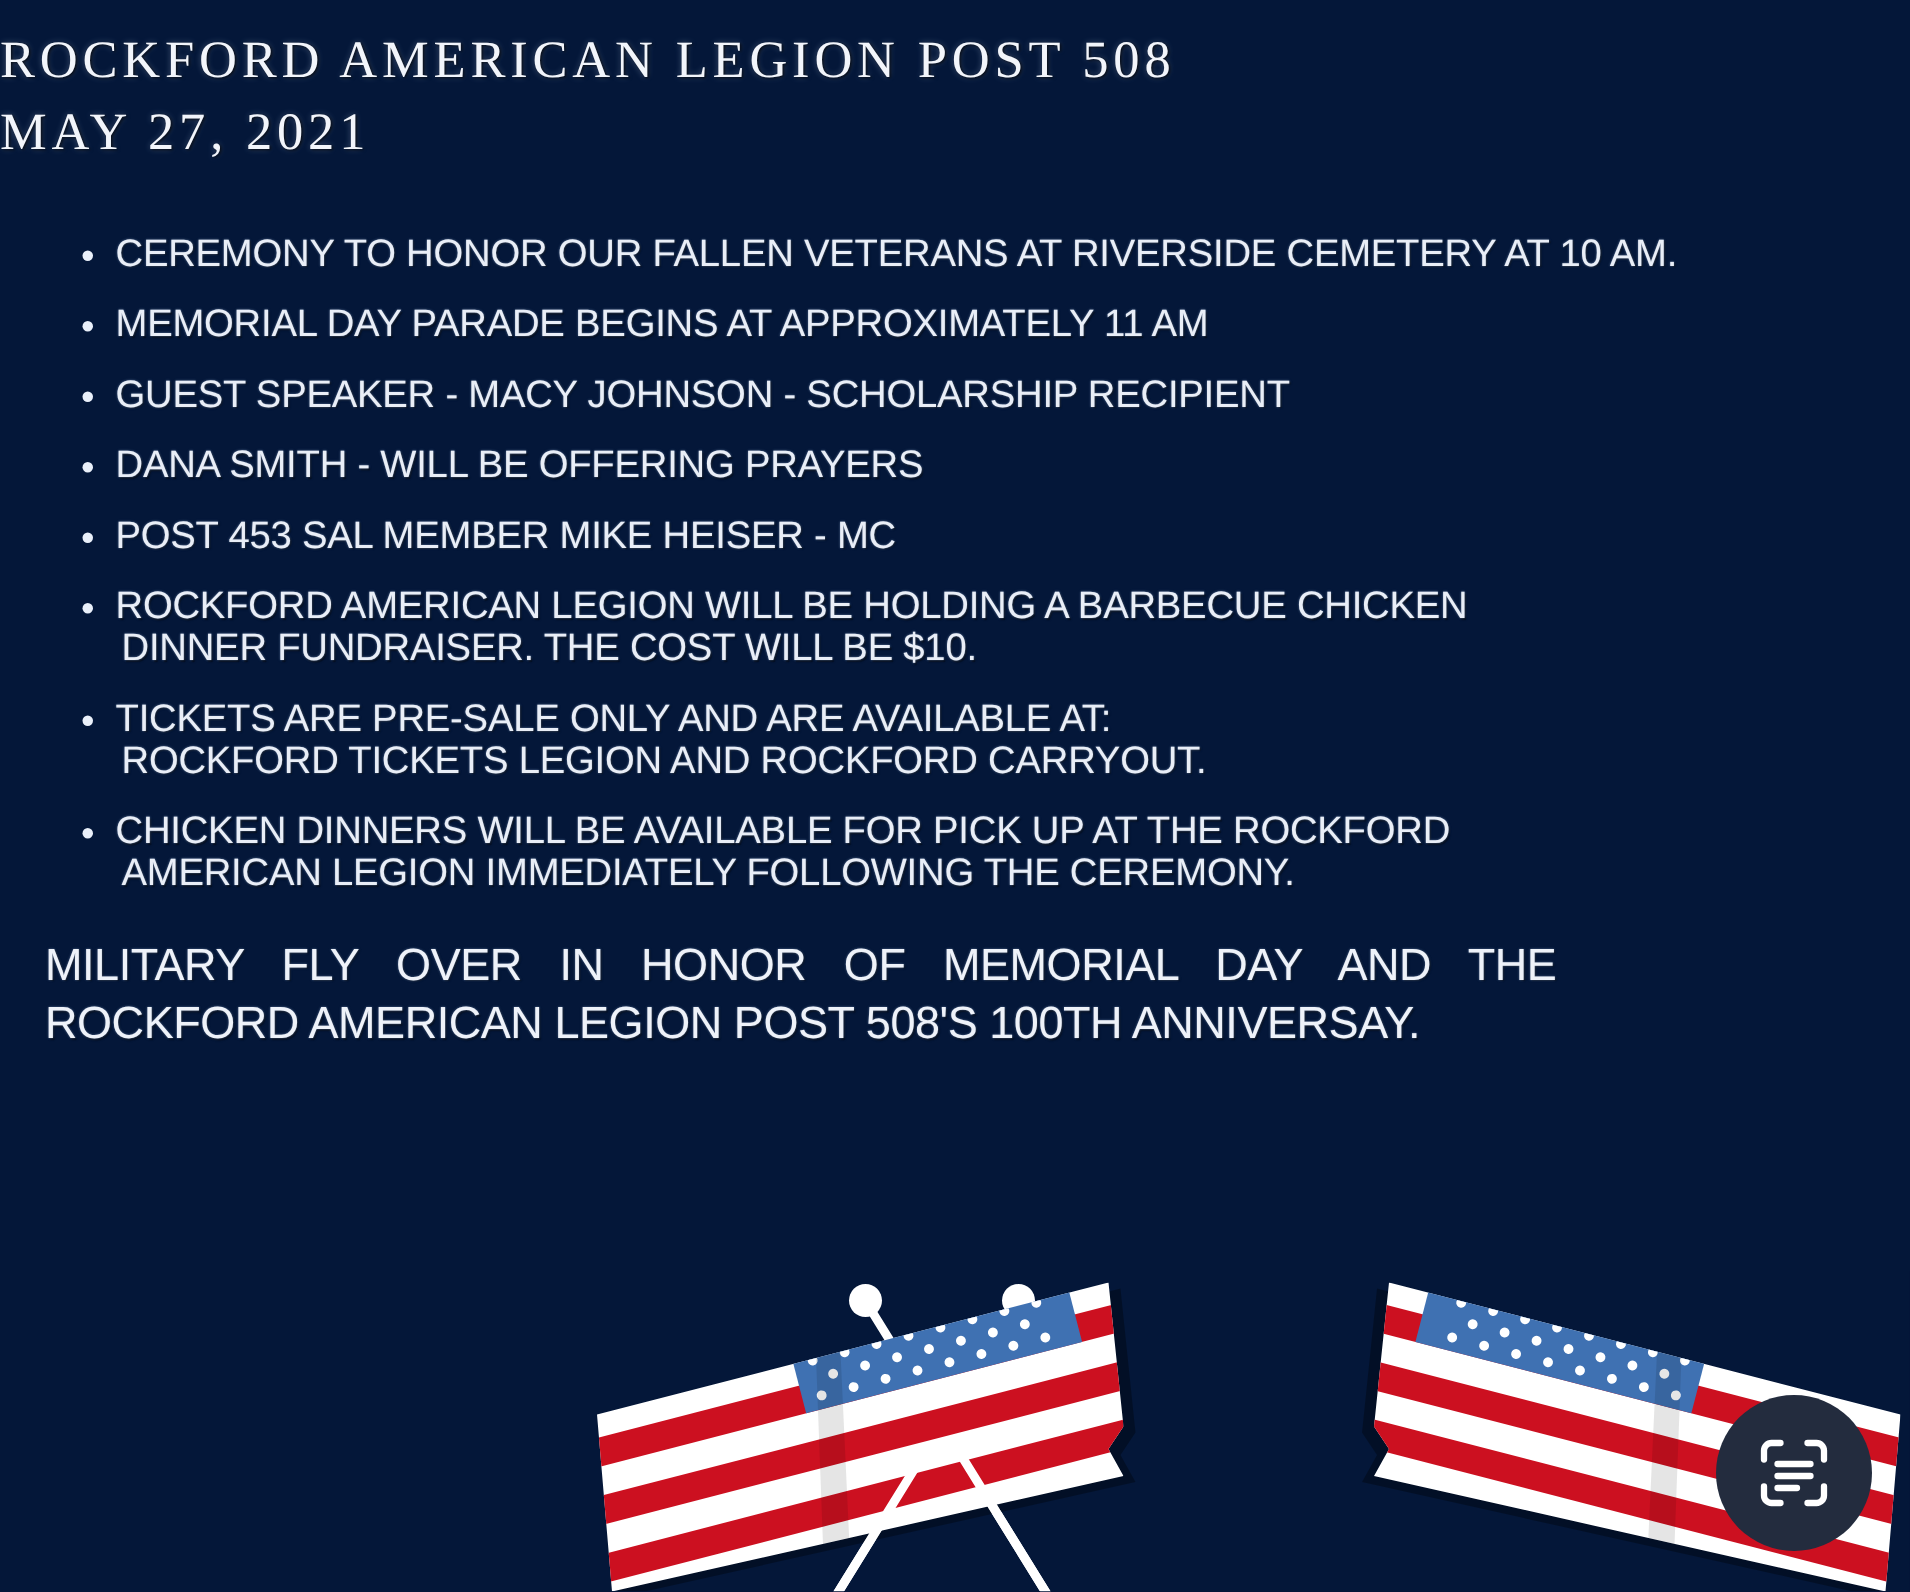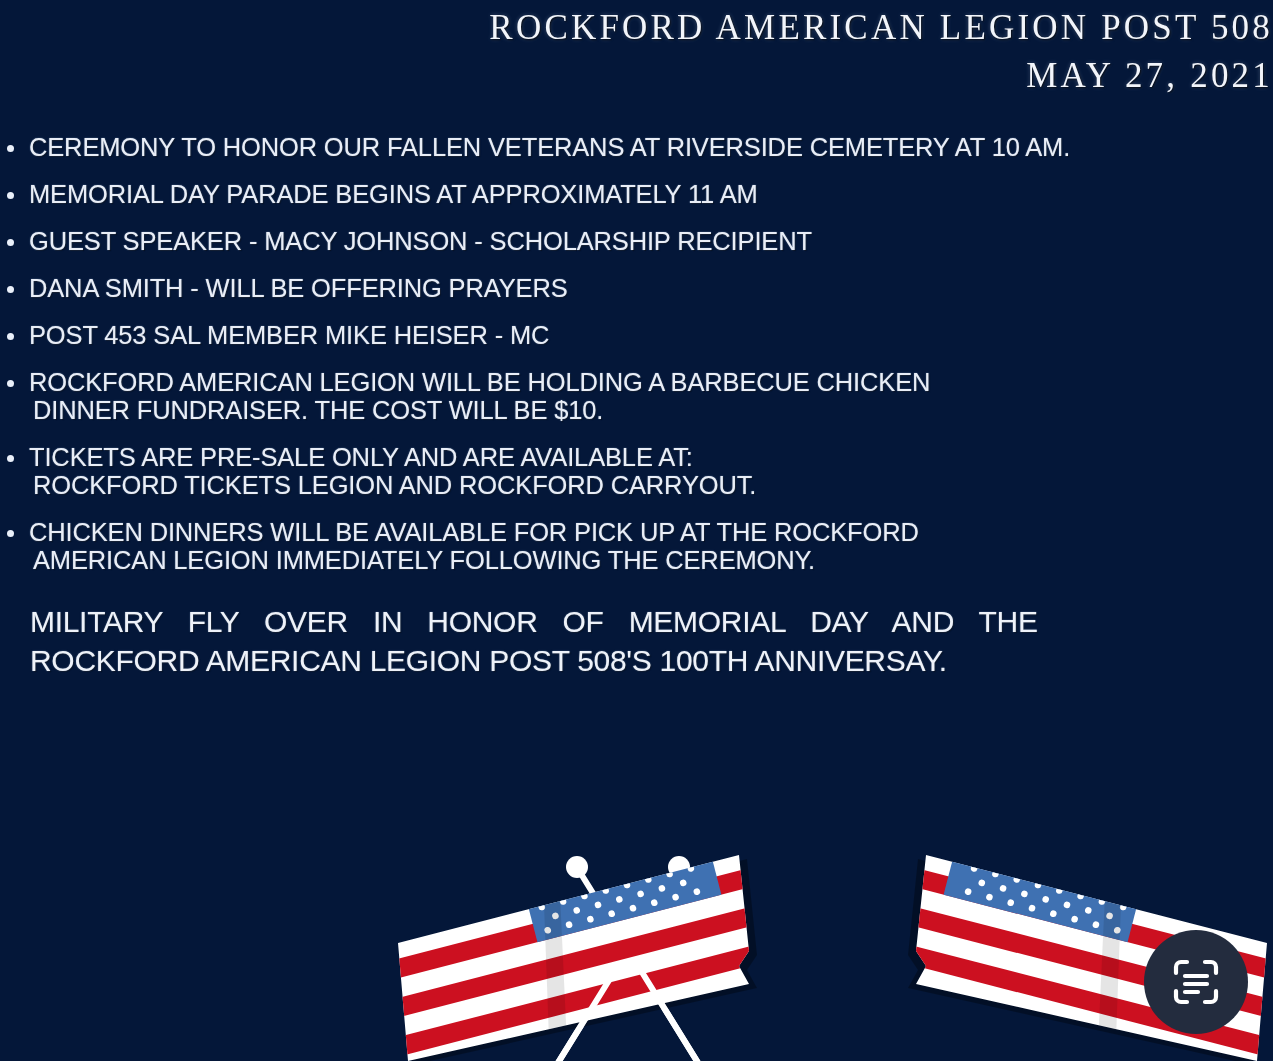--- a/index.html
+++ b/index.html
@@ -19,37 +19,38 @@
   
   #flyer {
     position: absolute;
     inset: 0;
     background: #041739;
     overflow: hidden;
   }
 
   
   #title-block {
-    padding-top: 4px;
-    text-align: right;
+    padding-top: 16px;
+    text-align: left;
   }
 
   .title-line {
     font-family: "Liberation Serif", "DejaVu Serif", serif;
     color: #f2f5fb;
     font-size: 35px;
     line-height: 48px;
     letter-spacing: 3.2px;
     text-shadow: 1px 1px 2px rgba(0,0,0,.75), 0 0 4px rgba(210,225,255,.30);
     white-space: nowrap;
   }
 
   
   #bullet-list {
-    margin-top: 34px;
+    margin-top: 44px;
+    padding-left: 48px;
     list-style: none;
   }
 
   .bullet-item {
     position: relative;
     padding-left: 29px;
     margin-bottom: 20px;
     color: #e9eef7;
     font-size: 25.5px;
     line-height: 27px;

